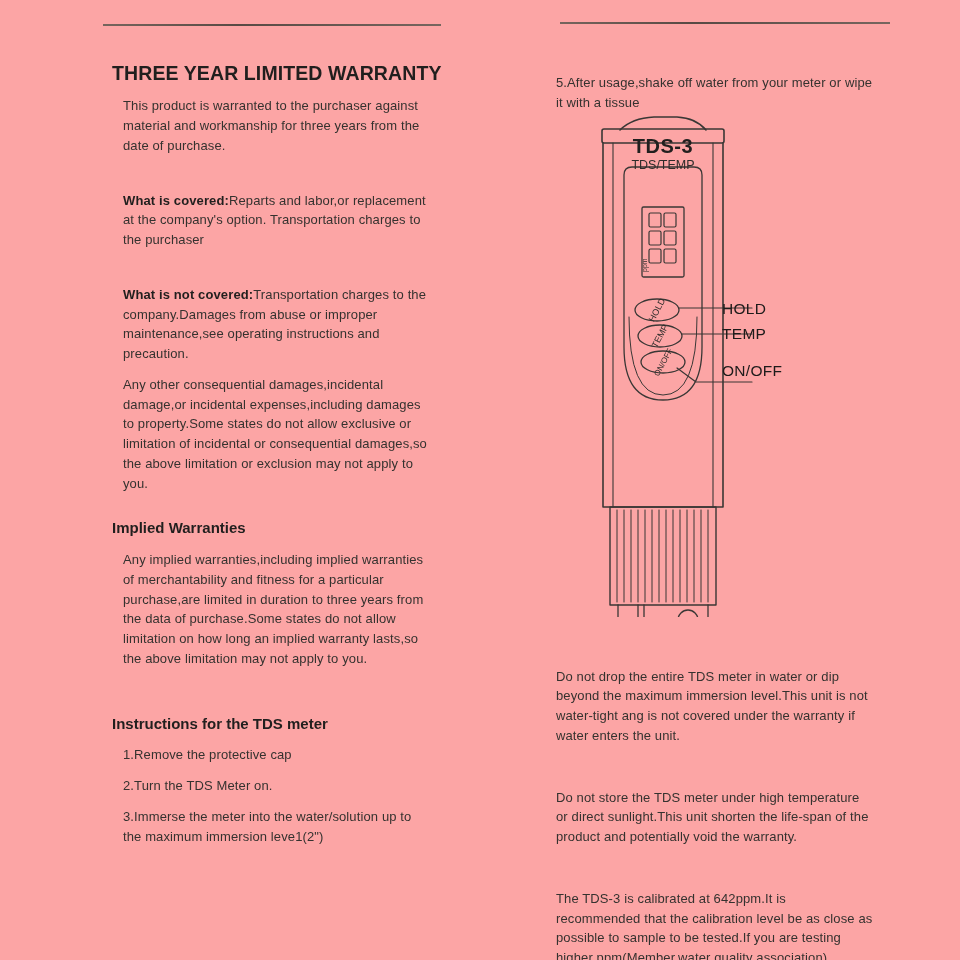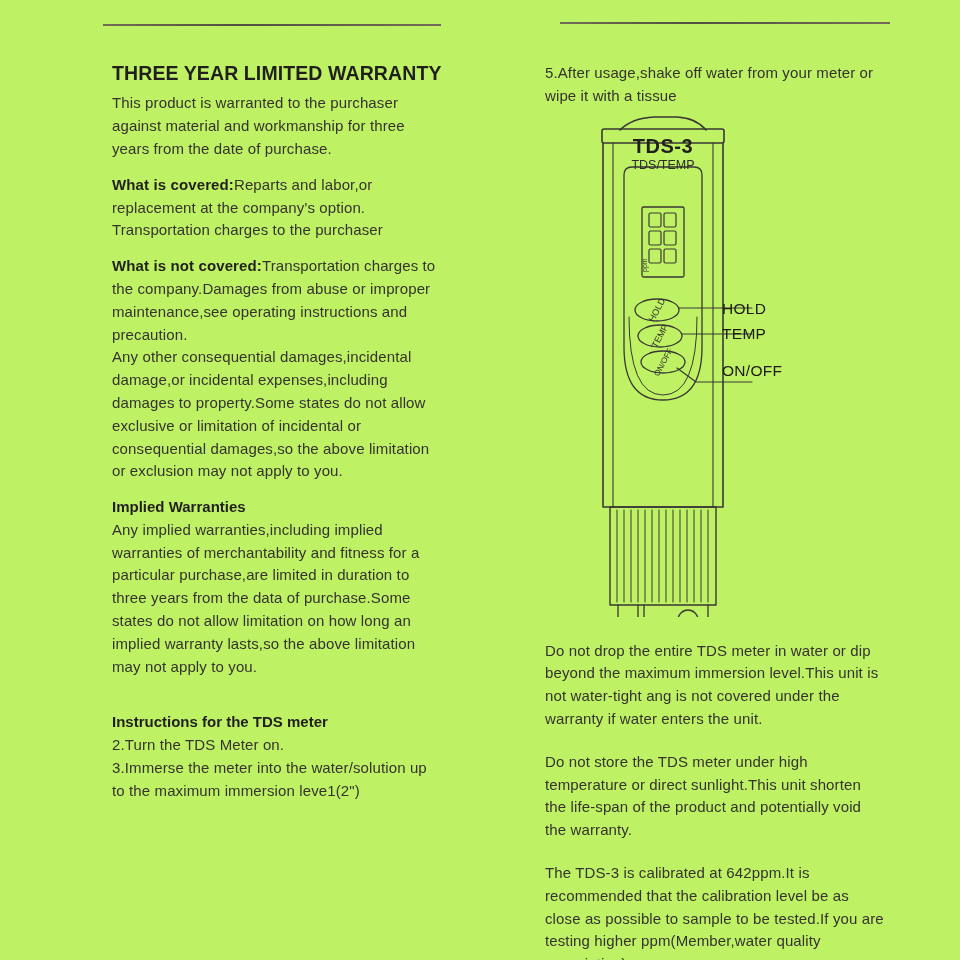--- a/index.html
+++ b/index.html
@@ -5,21 +5,21 @@
 <style>
   html, body {
     margin: 0;
     padding: 0;
     background: #ffffff;
   }
   #page {
     position: relative;
     width: 960px;
     height: 960px;
-    background: #bef264;
+    background: #fca5a5;
     overflow: hidden;
     font-family: "Liberation Sans", "DejaVu Sans", sans-serif;
     color: #2b2a28;
     -webkit-font-smoothing: antialiased;
   }
 
   
   .rule {
     position: absolute;
     height: 2px;
@@ -48,23 +48,23 @@
     color: #211f1e;
   }
   h2.sub {
     font-size: 15px;
     font-weight: bold;
     margin: 0 0 1px 0;
     line-height: 1.45;
     color: #211f1e;
   }
   p.body {
-    font-size: 15px;
+    font-size: 13px;
     line-height: 1.52;
-    margin: 0;
+    margin: 11px;
     color: #35322f;
     letter-spacing: .12px;
   }
   p.body + p.body { margin-top: 0; }
   .gap-sm { height: 13px; }
   .gap-md { height: 20px; }
   .run-in { font-weight: bold; color: #211f1e; }
 
   
   #diagram {
@@ -118,20 +118,21 @@
 
     <h2 class="sub">Implied Warranties</h2>
     <p class="body">Any implied warranties,including implied warranties of merchantability and fitness for a particular purchase,are limited in duration to three years from the data of purchase.Some states do not allow limitation on how long an implied warranty lasts,so the above limitation may not apply to you.</p>
 
     <div class="gap-md"></div>
 
 
     <div class="gap-sm"></div>
 
     <h2 class="sub">Instructions for the TDS meter</h2>
+    <p class="body">1.Remove the protective cap</p>
     <p class="body">2.Turn the TDS Meter on.</p>
     <p class="body">3.Immerse the meter into the water/solution up to the maximum immersion leve1(2")</p>
 
   </div>
 
   <div class="col" id="col-right">
 
     <p class="body">5.After usage,shake off water from your meter or wipe it with a tissue</p>
 
     <div style="height:512px"></div>

